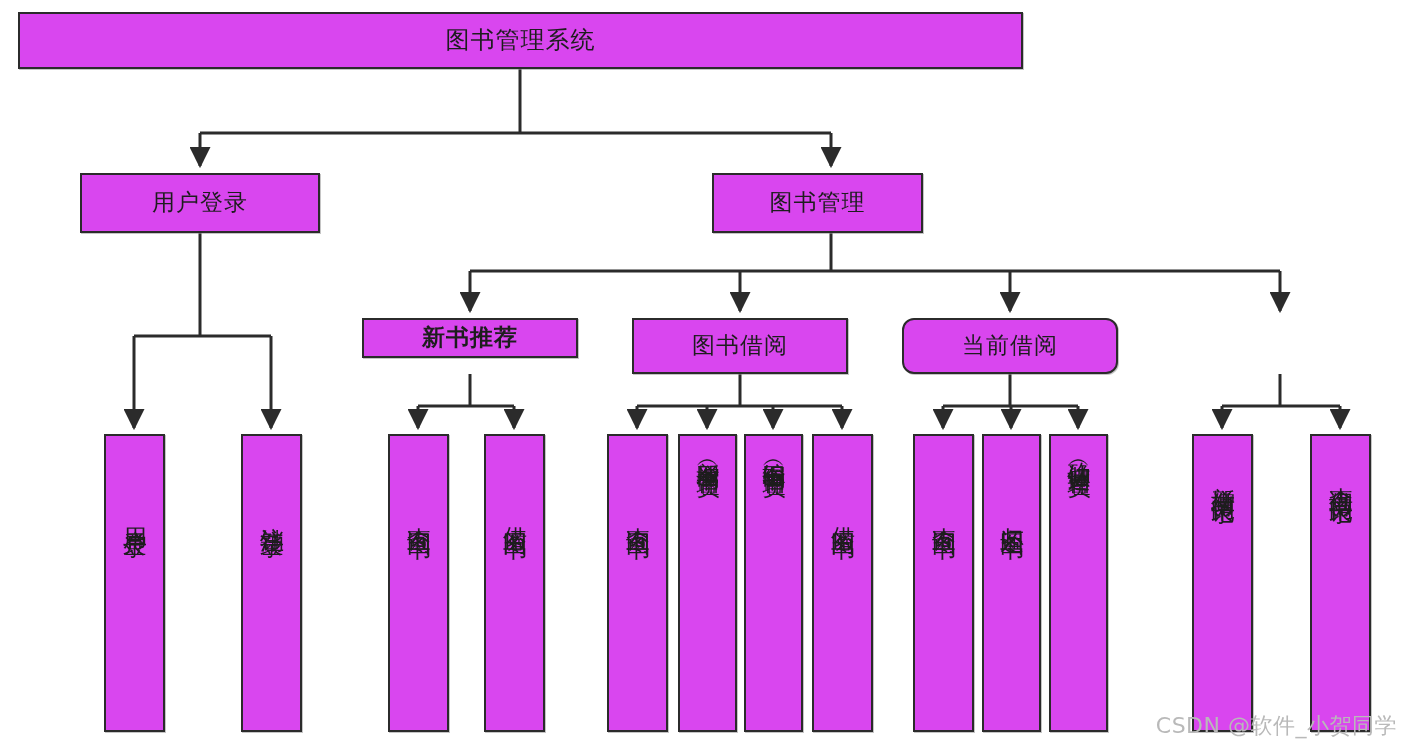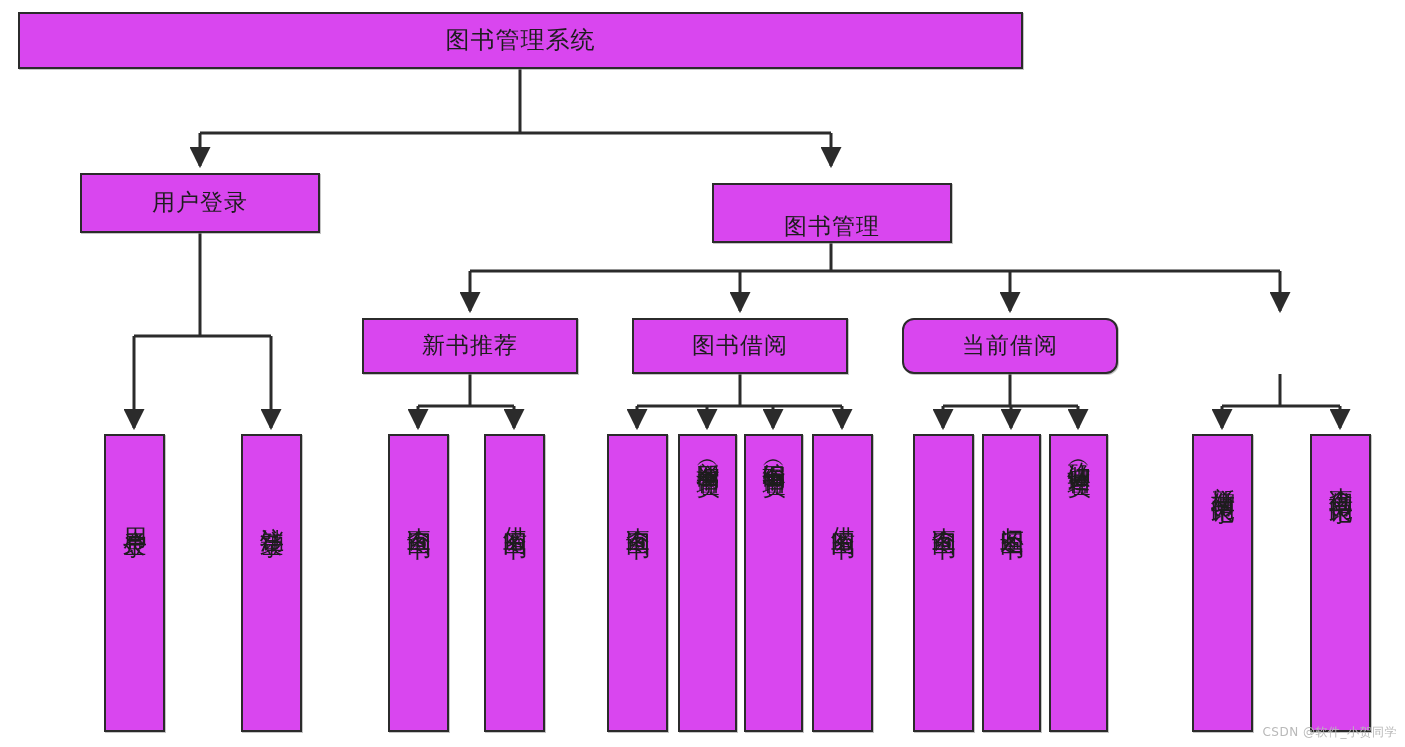--- a/index.html
+++ b/index.html
@@ -61,21 +61,21 @@
     color: #1d1d1d;
   }
   .node.vertical.tall .vlabel {
     font-size: 23px;
     letter-spacing: 2px;
   }
   #watermark {
     position: absolute;
     right: 8px;
     bottom: 6px;
-    font-size: 12px;
+    font-size: 22px;
     color: #b9b9b9;
     letter-spacing: 0.5px;
     white-space: nowrap;
     font-family: "DejaVu Sans", "Liberation Sans", sans-serif;
   }
 </style>
 </head>
 <body>
 
 <div id="diagram-root">
@@ -130,25 +130,25 @@
     </g>
   </svg>
 
   <div class="node horizontal root" style="left:18px;top:12px;width:1005px;height:57px;">
     <span>图书管理系统</span>
   </div>
 
   <div class="node horizontal" style="left:80px;top:173px;width:240px;height:60px;">
     <span>用户登录</span>
   </div>
-  <div class="node horizontal" style="left:712px;top:183px;width:240px;height:60px;align-items:flex-end;">
+  <div class="node horizontal" style="left:712px;top:173px;width:211px;height:60px;">
     <span>图书管理</span>
   </div>
 
-  <div class="node horizontal" style="left:362px;top:318px;width:216px;height:56px;">
+  <div class="node horizontal" style="left:362px;top:318px;width:216px;height:40px;font-weight:bold;">
     <span>新书推荐</span>
   </div>
   <div class="node horizontal" style="left:632px;top:318px;width:216px;height:56px;">
     <span>图书借阅</span>
   </div>
   <div class="node horizontal" style="left:902px;top:318px;width:216px;height:56px;border-radius:12px;">
     <span>当前借阅</span>
   </div>
 
   <div class="node vertical" style="left:104px;top:434px;width:61px;height:298px;padding-top:72px;">

